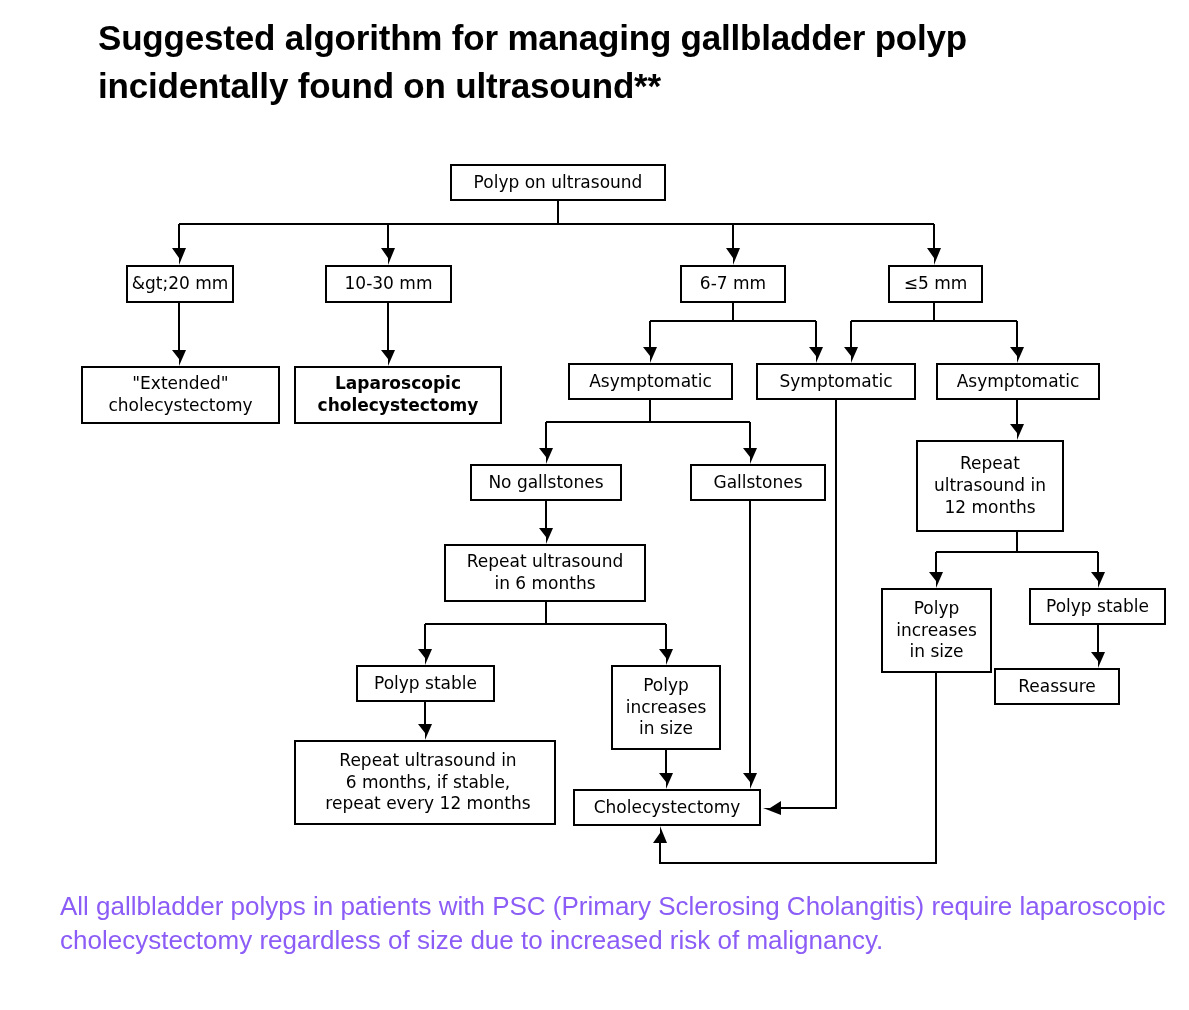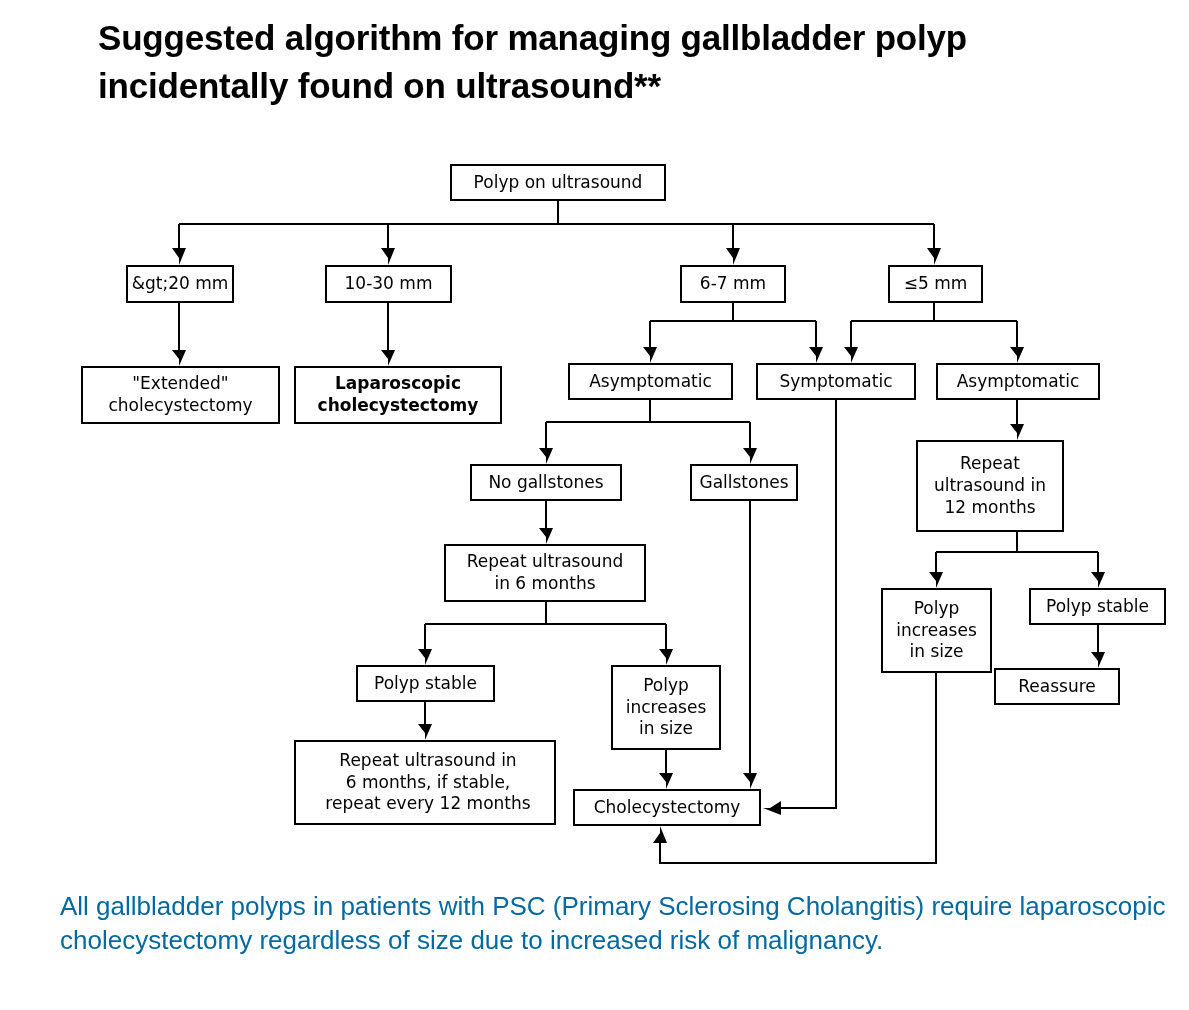--- a/index.html
+++ b/index.html
@@ -29,21 +29,21 @@
     letter-spacing: -0.2px;
   }
   #caption {
     position: absolute;
     left: 60px;
     top: 890px;
     width: 1110px;
     font-family: "Liberation Sans Narrow", "Liberation Sans", sans-serif;
     font-size: 26px;
     line-height: 1.3;
-    color: #0369a1;
+    color: #8b5cf6;
   }
   #chartlayer {
     position: absolute;
     left: 0; top: 0;
     width: 1189px;
     height: 1010px;
   }
   svg.edges {
     position: absolute;
     left: 0; top: 0;
@@ -194,21 +194,21 @@
 cholecystectomy</div>
 
     <div class="node" style="left:568px; top:363px; width:165px; height:37px;">Asymptomatic</div>
 
     <div class="node" style="left:756px; top:363px; width:160px; height:37px;">Symptomatic</div>
 
     <div class="node" style="left:936px; top:363px; width:164px; height:37px;">Asymptomatic</div>
 
     <div class="node" style="left:470px; top:464px; width:152px; height:37px;">No gallstones</div>
 
-    <div class="node" style="left:690px; top:464px; width:108px; height:37px;">Gallstones</div>
+    <div class="node" style="left:690px; top:464px; width:136px; height:37px;">Gallstones</div>
 
     <div class="node" style="left:916px; top:440px; width:148px; height:92px;">Repeat
 ultrasound in
 12 months</div>
 
     <div class="node" style="left:444px; top:544px; width:202px; height:58px;">Repeat ultrasound
 in 6 months</div>
 
     <div class="node" style="left:356px; top:665px; width:139px; height:37px;">Polyp stable</div>
 

